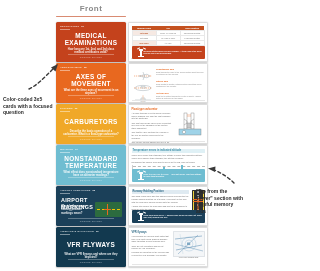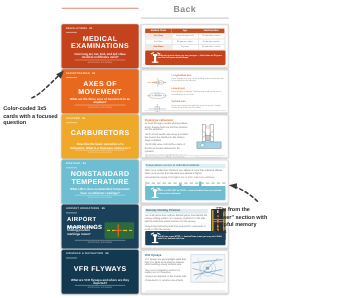--- a/index.html
+++ b/index.html
@@ -130,24 +130,21 @@
   #anno-right{left:196px;top:188px;width:48px;text-align:left;}
   .arrow{position:absolute;}
 </style>
 </head>
 <body>
 
 <div class="stage">
 
   <div class="col-headers">
     <div class="col-head" id="head-front">
-      <div class="rule"></div>
-    </div>
-    <div class="col-head" id="head-back">
-      <div class="lbl">Back</div>
+      <div class="lbl">Front</div>
       <div class="rule"></div>
     </div>
   </div>
 
   <div class="row" style="top:22px">
     <div class="card front" style="background:#C4421C">
       <div class="f-tag">
         <span class="t1">REGULATIONS</span>
         <span class="num">01</span>
       </div>

